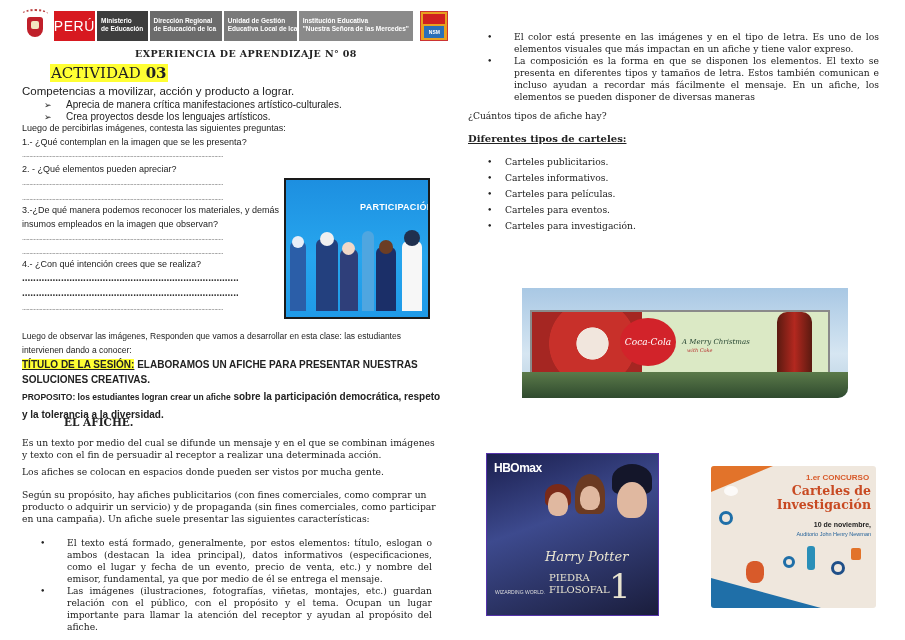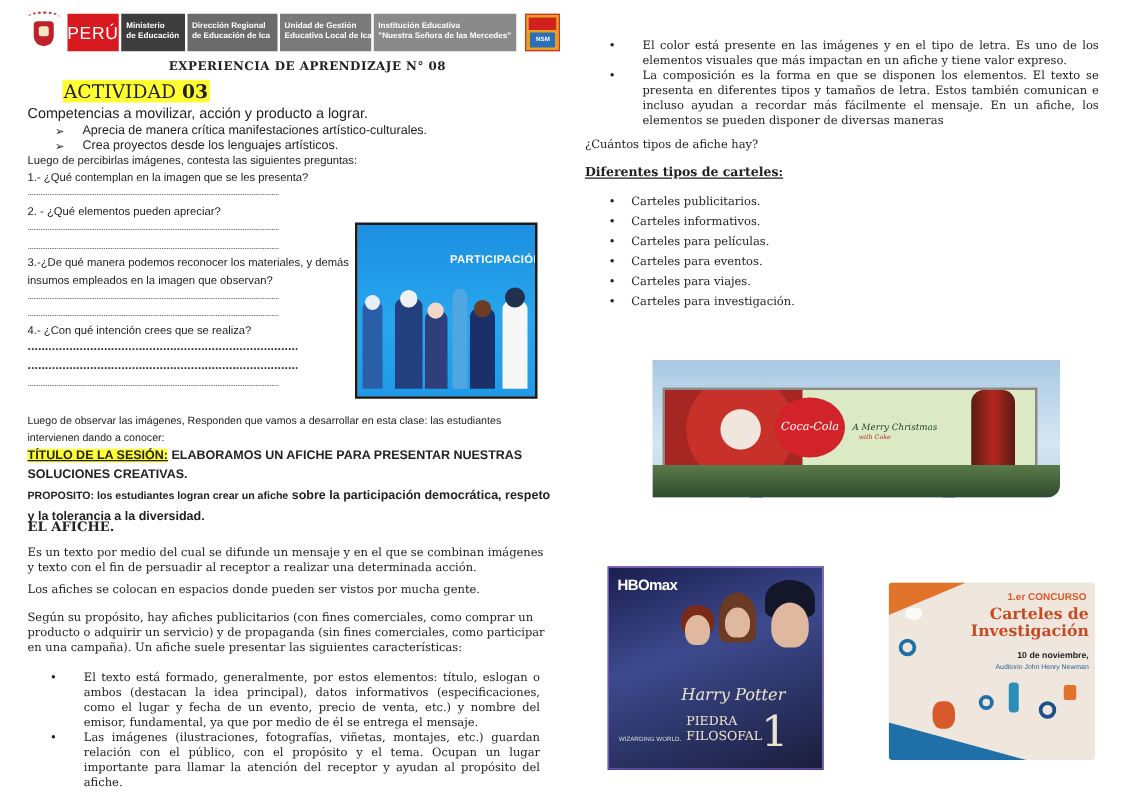--- a/index.html
+++ b/index.html
@@ -41,21 +41,21 @@
   .part-img { left: 284px; top: 178px; width: 146px; height: 141px; background: linear-gradient(180deg,#1d8fe0 0%, #27a6ee 55%, #1f9ae8 100%); border: 2px solid #1a1a1a; overflow: hidden; }
   .part-img .ttl { position: absolute; left: 38px; top: 22px; color: #fff; font-family: "Liberation Sans", sans-serif; font-weight: bold; font-size: 9px; letter-spacing: 0.3px; margin-left: 36px; }
   .fig { position: absolute; bottom: 6px; border-radius: 6px 6px 0 0; }
   .head { position: absolute; border-radius: 50%; }
 
   .para { font-family: "Liberation Sans", sans-serif; font-size: 8.5px; color: #222; line-height: 14px; }
   .titulo { font-family: "Liberation Sans", sans-serif; font-size: 10px; font-weight: bold; color: #222; line-height: 15px; }
   .hl { background: #ffff33; text-decoration: underline; }
   .proposito { font-family: "Liberation Sans", sans-serif; color: #222; line-height: 15px; }
   .serif-body { font-family: "DejaVu Serif", serif; font-size: 9.2px; color: #222; line-height: 12px; }
-  .aficheh { font-family: "DejaVu Serif", serif; font-weight: bold; font-size: 10.5px; color: #222; }
+  .aficheh { font-family: "DejaVu Serif", serif; font-weight: bold; font-size: 10.5px; color: #222; margin-left: 42px; }
 
   .blist { list-style: none; }
   .blist li { position: relative; padding-left: 27px; text-align: justify; }
   .blist li::before { content: "•"; position: absolute; left: 0; top: 0; }
 
   .simple-list li { padding-left: 30px; margin-bottom: 4px; text-align: left; }
   .simple-list li::before { left: 12px; }
 
   .coke { left: 522px; top: 288px; width: 326px; height: 110px; overflow: hidden; border-radius: 0 0 10px 0; background: linear-gradient(180deg,#a9c8e4 0%,#d6e6f2 60%,#b8d0e0 100%); }
   .coke .board { position: absolute; left: 8px; top: 22px; width: 300px; height: 70px; background: #dbe9c5; border: 2px solid #8a8a8a; }
@@ -180,21 +180,20 @@
   <li>La composición es la forma en que se disponen los elementos. El texto se presenta en diferentes tipos y tamaños de letra. Estos también comunican e incluso ayudan a recordar más fácilmente el mensaje. En un afiche, los elementos se pueden disponer de diversas maneras</li>
 </ul>
 
 <div class="abs serif-body" style="left:468px; top:110px;">¿Cuántos tipos de afiche hay?</div>
 <div class="abs serif-body" style="left:468px; top:133px; font-weight:bold; font-size:10px;text-decoration:underline;">Diferentes tipos de carteles:</div>
 <ul class="abs blist serif-body simple-list" style="left:475px; top:156px; width:300px;">
   <li>Carteles publicitarios.</li>
   <li>Carteles informativos.</li>
   <li>Carteles para películas.</li>
   <li>Carteles para eventos.</li>
-  <li>Carteles para viajes.</li>
   <li>Carteles para investigación.</li>
 </ul>
 
 <div class="abs coke">
   <div class="board">
     <div class="santa"></div>
     <div class="disc">Coca-Cola</div>
     <div class="merry">A Merry Christmas</div>
     <div class="merry2">with Coke</div>
     <div class="bottle"></div>

